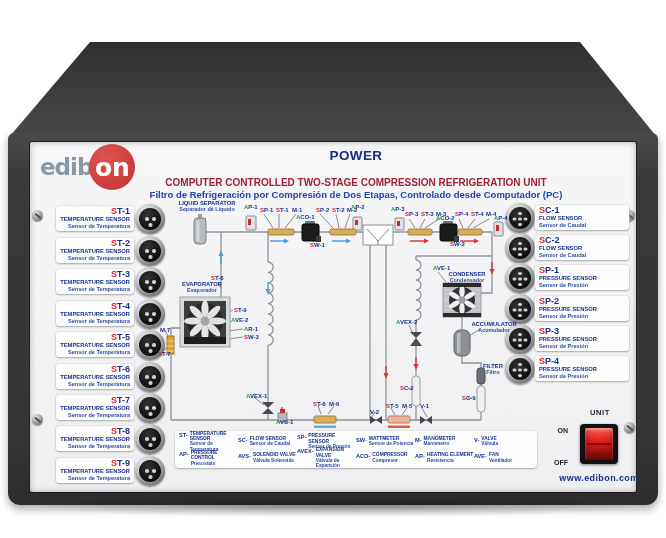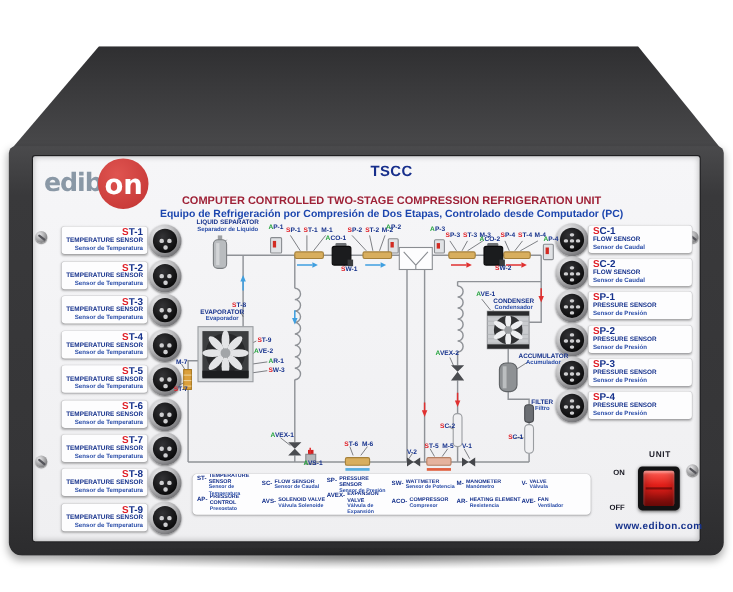--- a/index.html
+++ b/index.html
@@ -106,23 +106,23 @@
     <div class="screw" style="left:2px;top:68px"></div>
     <div class="screw" style="left:2px;top:272px"></div>
     <div class="screw" style="left:594px;top:68px"></div>
     <div class="screw" style="left:594px;top:280px"></div>
 
     <div class="logo">
       <span class="logo-word">edib</span>
       <span class="logo-on">on</span>
     </div>
     <div class="titles">
-      <div class="t-model">TSCC</div>
+      <div class="t-model">POWER</div>
       <div class="t-en">COMPUTER CONTROLLED TWO-STAGE COMPRESSION REFRIGERATION UNIT</div>
-      <div class="t-es">Equipo de Refrigeración por Compresión de Dos Etapas, Controlado desde Computador (PC)</div>
+      <div class="t-es">Filtro de Refrigeración por Compresión de Dos Etapas, Controlado desde Computador (PC)</div>
     </div>
 
     <div class="srow lrow" style="top: 64px;">
         <div class="sbox">
           <span class="s-code c-s">ST-1</span>
           <span class="s-en">TEMPERATURE SENSOR</span>
           <span class="s-es">Sensor de Temperatura</span>
         </div>
         <div class="jack jack-3"></div>
       </div>

